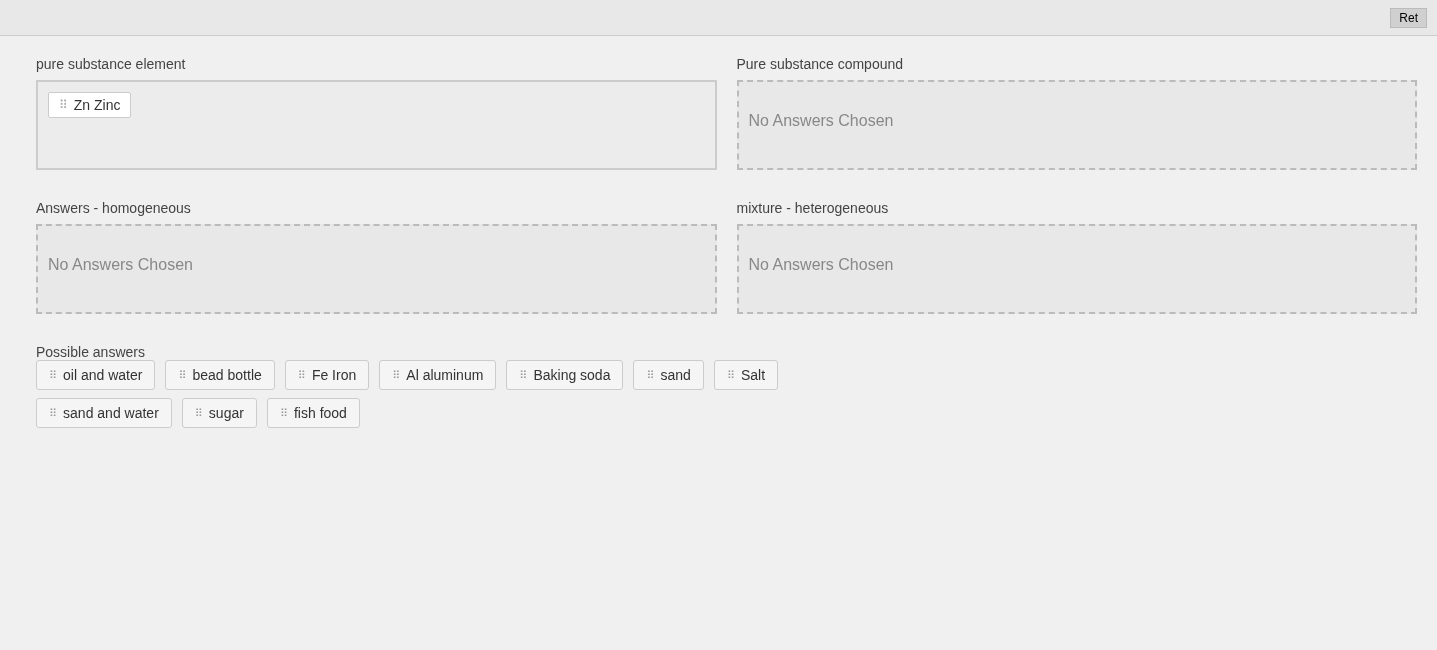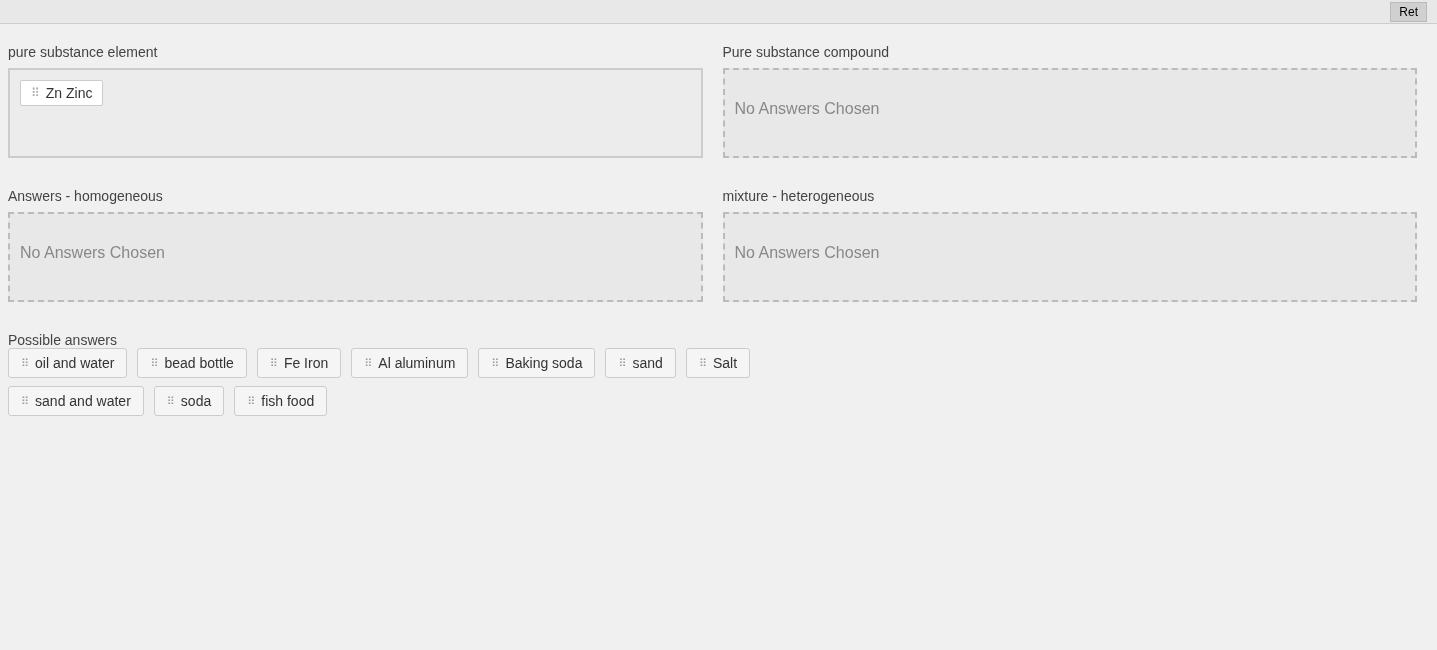--- a/index.html
+++ b/index.html
@@ -13,38 +13,38 @@
       font-family: Arial, sans-serif;
       font-size: 14px;
       color: #333;
       width: 1437px;
       min-height: 650px;
       overflow: hidden;
     }
 
     .top-bar {
       background: #e8e8e8;
-      height: 24px;
+      height: 36px;
       display: flex;
       align-items: center;
       justify-content: flex-end;
       padding-right: 10px;
       border-bottom: 1px solid #ccc;
     }
 
     .top-bar-btn {
       background: #d0d0d0;
       border: 1px solid #bbb;
       padding: 2px 8px;
       font-size: 12px;
       cursor: pointer;
     }
 
     .main-content {
-      padding: 20px 20px 20px 8px;
+      padding: 20px 20px 20px 36px;
     }
 
     .drop-zones-row {
       display: flex;
       gap: 20px;
       margin-bottom: 30px;
     }
 
     .drop-zone-container {
       flex: 1;
@@ -210,21 +210,21 @@
     </div>
   </div>
 
   <div class="possible-answers-chips second-row-chips">
     <div class="chip">
       <span class="drag-handle">⠿</span>
       <span>sand and water</span>
     </div>
     <div class="chip">
       <span class="drag-handle">⠿</span>
-      <span>soda</span>
+      <span>sugar</span>
     </div>
     <div class="chip">
       <span class="drag-handle">⠿</span>
       <span>fish food</span>
     </div>
   </div>
 
 </div>
 
 </body></html>

